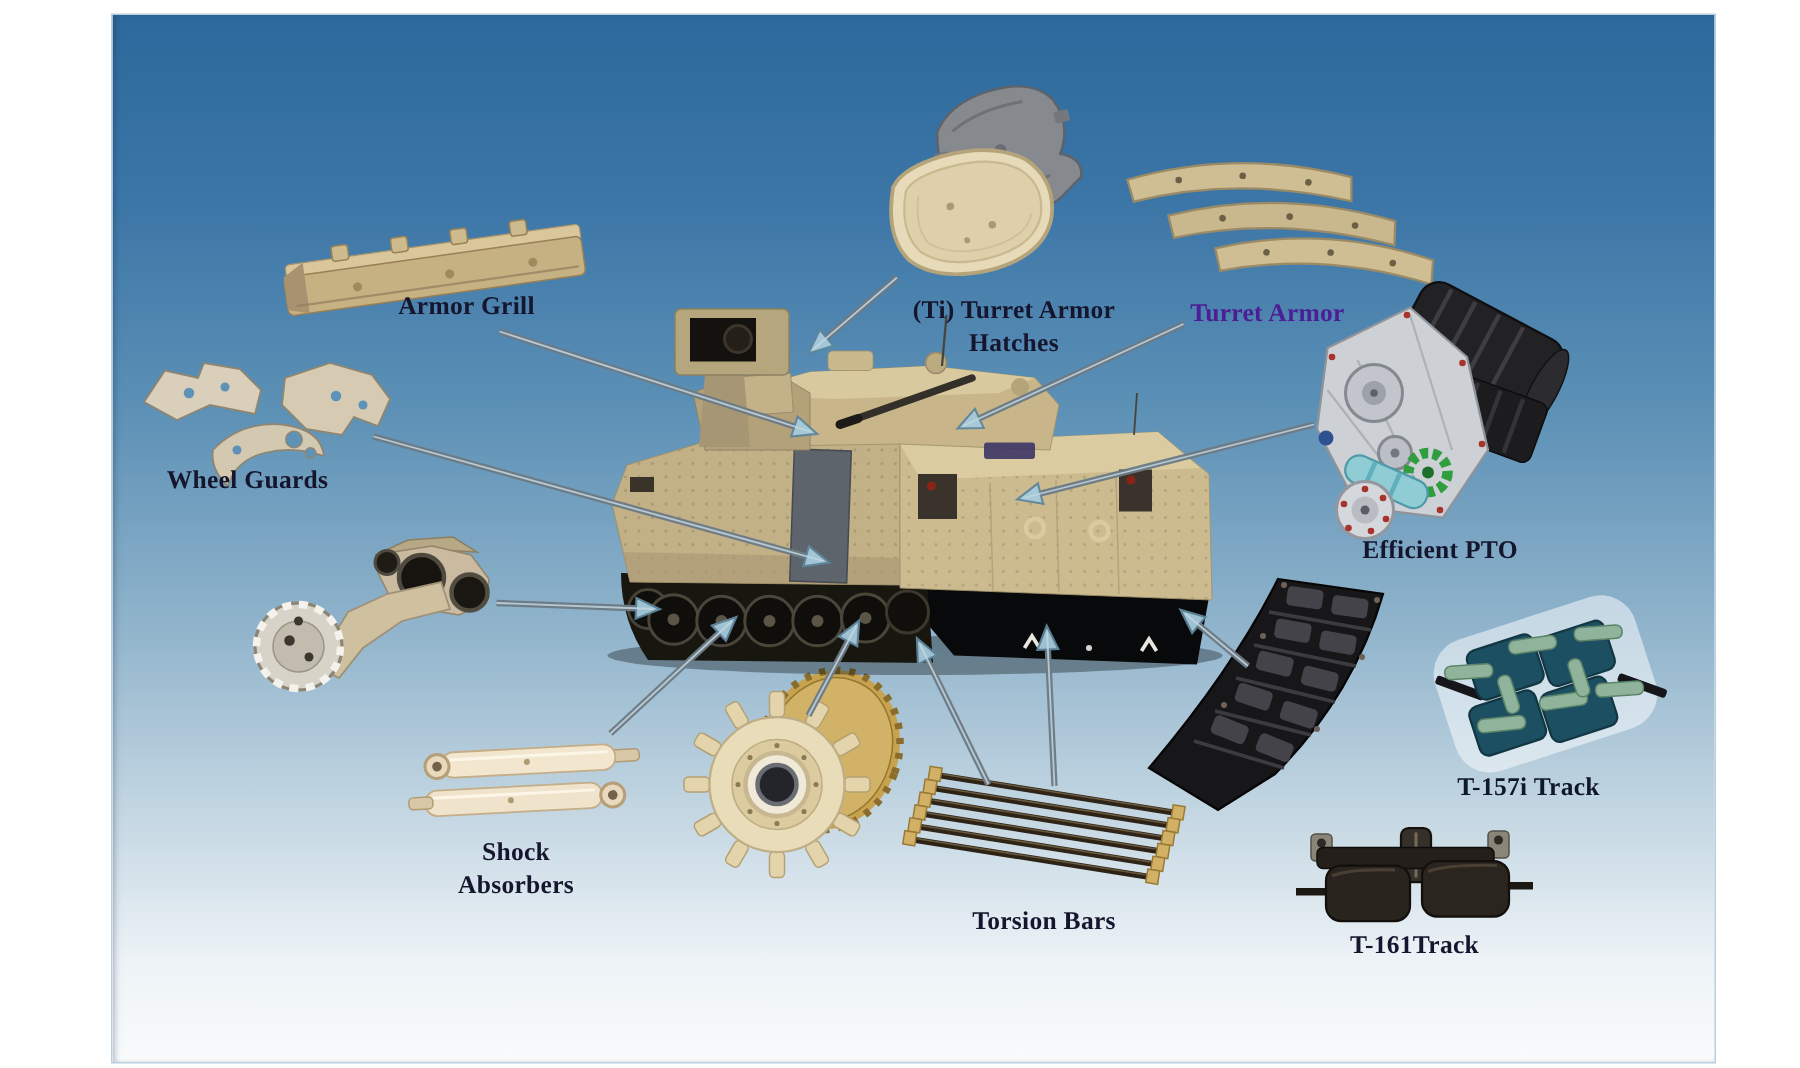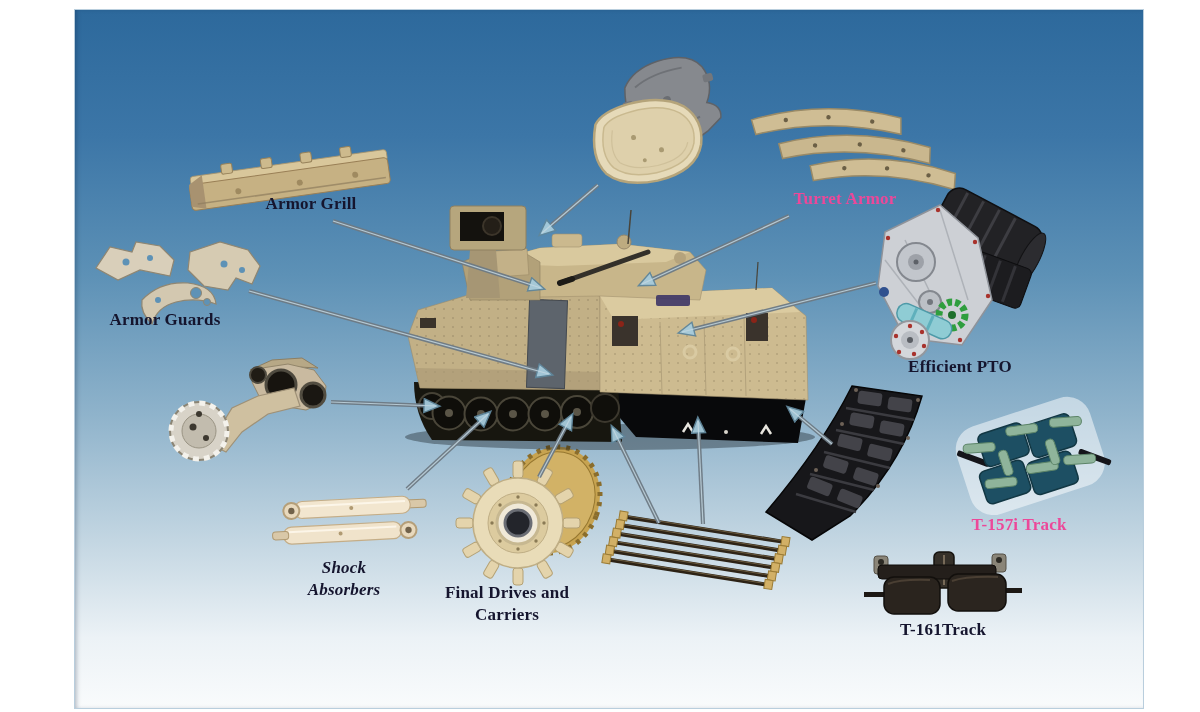--- a/index.html
+++ b/index.html
@@ -394,22 +394,23 @@
           <line x1="659" y1="523" x2="613" y2="429" stroke="#c3d7e1" stroke-width="1.2" opacity="0.85"></line>
         </g>
         <g>
           <line x1="703" y1="524" x2="698" y2="421" stroke="#6d7a84" stroke-width="4.2" opacity="0.95" marker-end="url(#ah)"></line>
           <line x1="703" y1="524" x2="698" y2="421" stroke="#c3d7e1" stroke-width="1.2" opacity="0.85"></line>
         </g>
       </g>
   </svg>
 
   <div class="lbl" style="left: 231px; top: 193px; width: 160px; color: rgb(21, 21, 46);">Armor Grill</div>
-  <div class="lbl" style="left: 85px; top: 309px; width: 160px; color: rgb(21, 21, 46);">Armor Guards</div>
-  <div class="lbl" style="left: 264px; top: 557px; width: 160px; color: rgb(21, 21, 46); font-style: italic;">Shock
+  <div class="lbl" style="left: 85px; top: 309px; width: 160px; color: rgb(21, 21, 46);">Wheel Guards</div>
+  <div class="lbl" style="left: 264px; top: 557px; width: 160px; color: rgb(21, 21, 46);">Shock
 Absorbers</div>
-  <div class="lbl" style="left: 412px; top: 582px; width: 190px; color: rgb(21, 21, 46);">Final Drives and
-Carriers</div>
-  <div class="lbl" style="left: 765px; top: 188px; width: 160px; color: #ec4899; text-align: center;">Turret Armor</div>
+  <div class="lbl" style="left: 616px; top: 603px; width: 160px; color: rgb(21, 21, 46);">Torsion Bars</div>
+  <div class="lbl" style="left: 581px; top: 196px; width: 190px; color: rgb(21, 21, 46);">(Ti) Turret Armor
+Hatches</div>
+  <div class="lbl" style="left: 765px; top: 198px; width: 160px; color: #4c1d95; text-align: center;">Turret Armor</div>
   <div class="lbl" style="left: 880px; top: 356px; width: 160px; color: rgb(21, 21, 46); font-family: Liberation Serif, serif;">Efficient PTO</div>
-  <div class="lbl" style="left: 939px; top: 514px; width: 160px; color: #ec4899;">T-157i Track</div>
+  <div class="lbl" style="left: 939px; top: 514px; width: 160px; color: #0f172a;">T-157i Track</div>
   <div class="lbl" style="left: 863px; top: 619px; width: 160px; color: rgb(21, 21, 46);">T-161Track</div>
 </div>
 
 </body></html>

